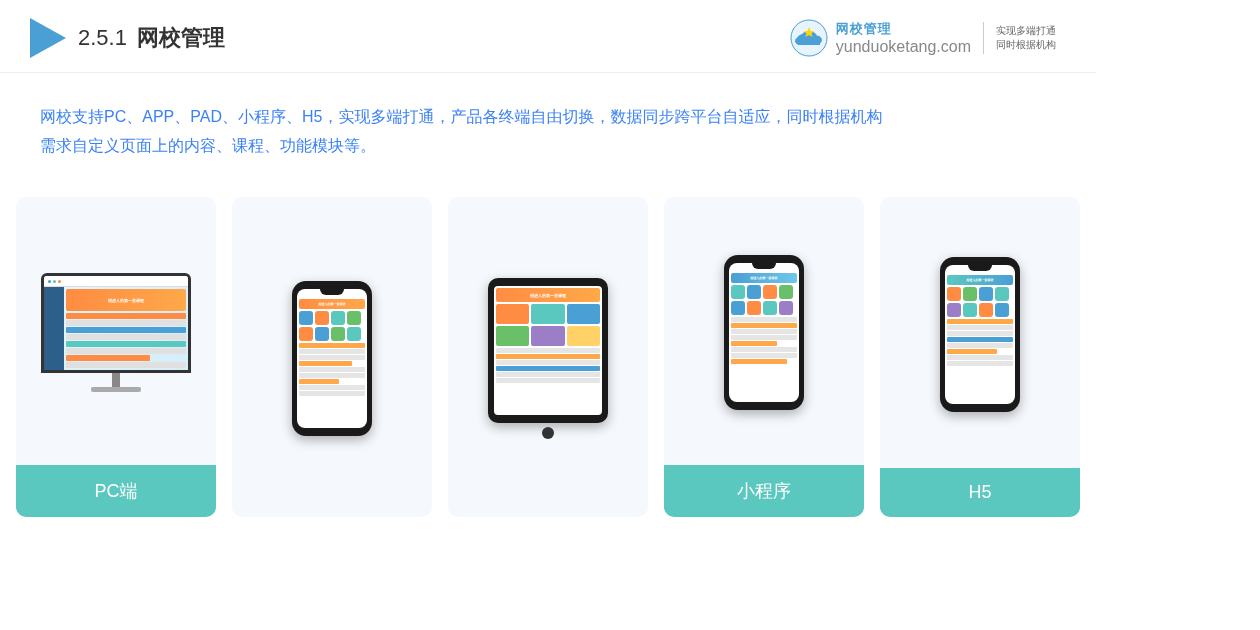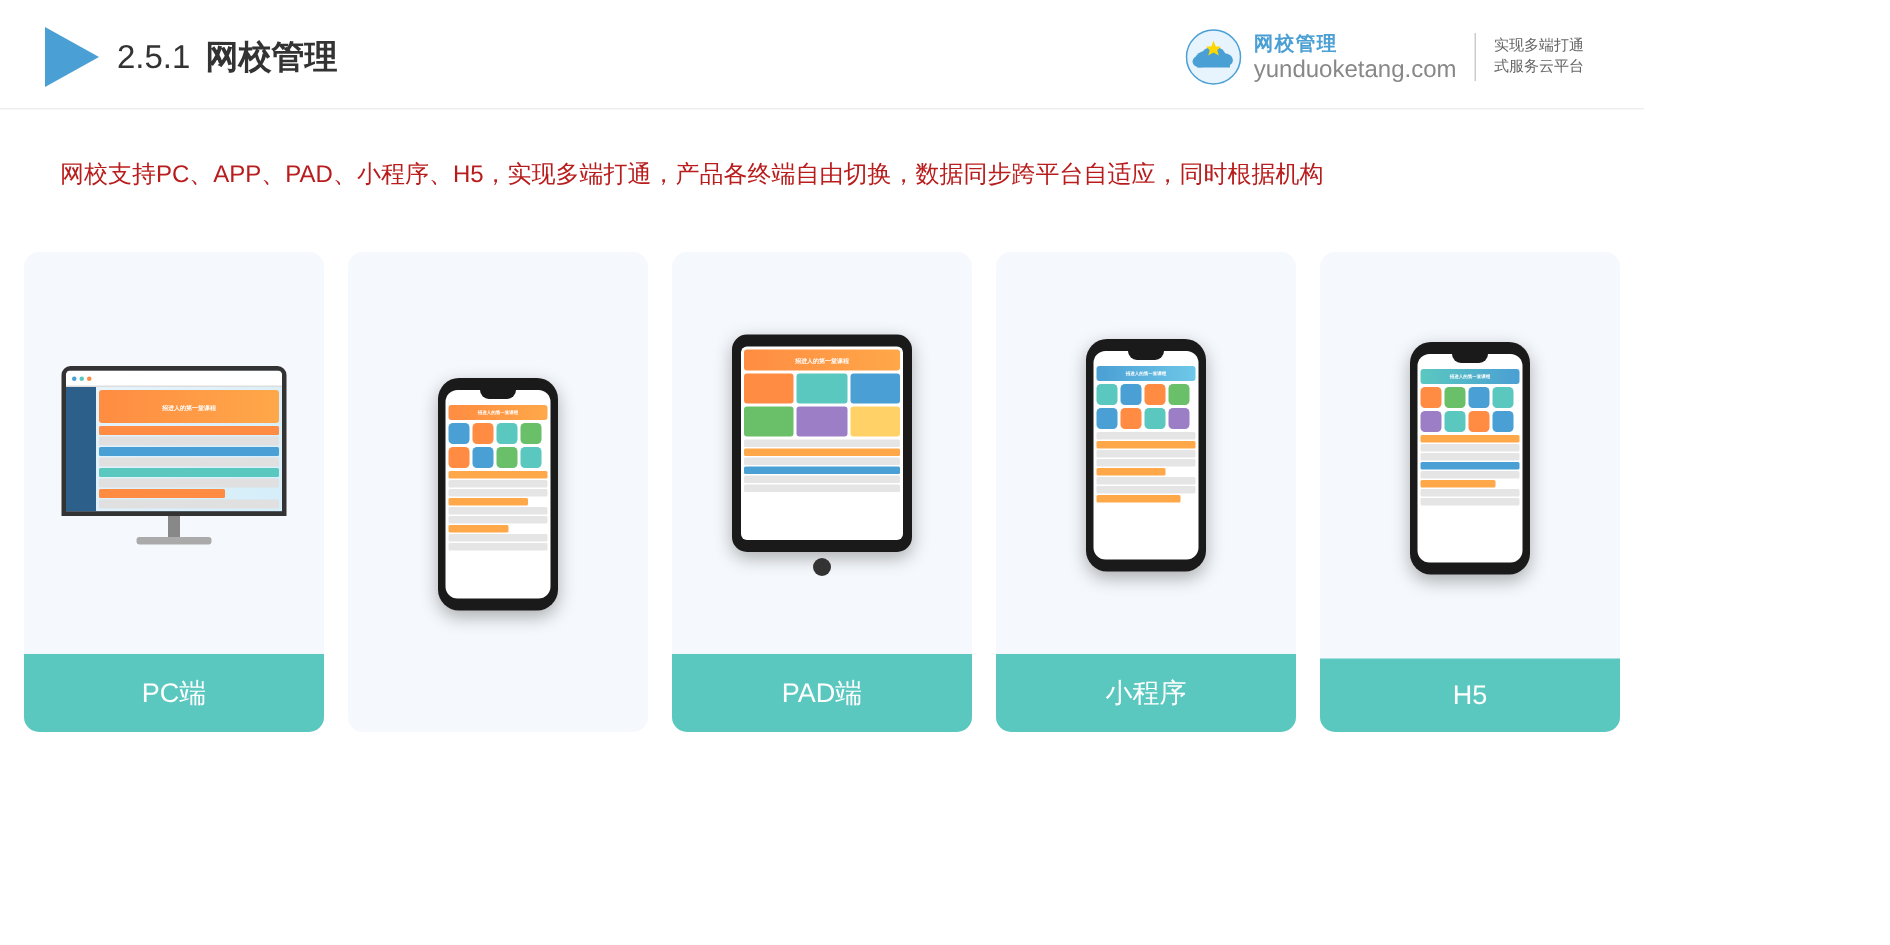--- a/index.html
+++ b/index.html
@@ -98,21 +98,21 @@
       flex-direction: column;
       font-size: 10px;
       color: #666;
       line-height: 1.4;
     }
 
     
     .description {
       padding: 30px 40px 16px 40px;
       font-size: 16px;
-      color: #b91c1c;
+      color: #3b82f6;
       line-height: 1.8;
     }
 
     
     .cards-container {
       display: flex;
       gap: 16px;
       padding: 20px 40px 30px 40px;
       justify-content: center;
     }
@@ -473,27 +473,28 @@
           <polygon points="19,8 20.5,12 24,12 21.5,14.5 22.5,18 19,16 15.5,18 16.5,14.5 14,12 17.5,12" fill="#ffd700"></polygon>
         </svg>
       </div>
       <div class="brand-text-block">
         <span class="brand-name">网校管理</span>
         <span class="brand-url">yunduoketang.com</span>
       </div>
       <div class="brand-divider"></div>
       <div class="brand-slogan">
         <span>实现多端打通</span>
-        <span>式服务云平台</span>
+        <span>同时根据机构</span>
       </div>
     </div>
   </div>
 
   <div class="description">
     <p>网校支持PC、APP、PAD、小程序、H5，实现多端打通，产品各终端自由切换，数据同步跨平台自适应，同时根据机构</p>
+    <p>需求自定义页面上的内容、课程、功能模块等。</p>
   </div>
 
   <div class="cards-container">
 
     <div class="card">
       <div class="card-image-area">
         <div class="device-pc">
           <div class="monitor-body">
             <div class="monitor-screen">
               <div class="monitor-screen-content">
@@ -594,21 +595,20 @@
                   <div class="pad-row" style="background:#4a9fd4"></div>
                   <div class="pad-row"></div>
                   <div class="pad-row"></div>
                 </div>
               </div>
             </div>
           </div>
           <div class="pad-home-btn"></div>
         </div>
       </div>
-      <div class="card-label">PAD端</div>
     </div>
 
     <div class="card">
       <div class="card-image-area">
         <div class="device-phone">
           <div class="phone-outer">
             <div class="phone-inner">
               <div class="phone-notch"></div>
               <div class="phone-screen-content">
                 <div class="phone-top-bar" style="background: linear-gradient(90deg, #4a9fd4, #6ec8e8)">

